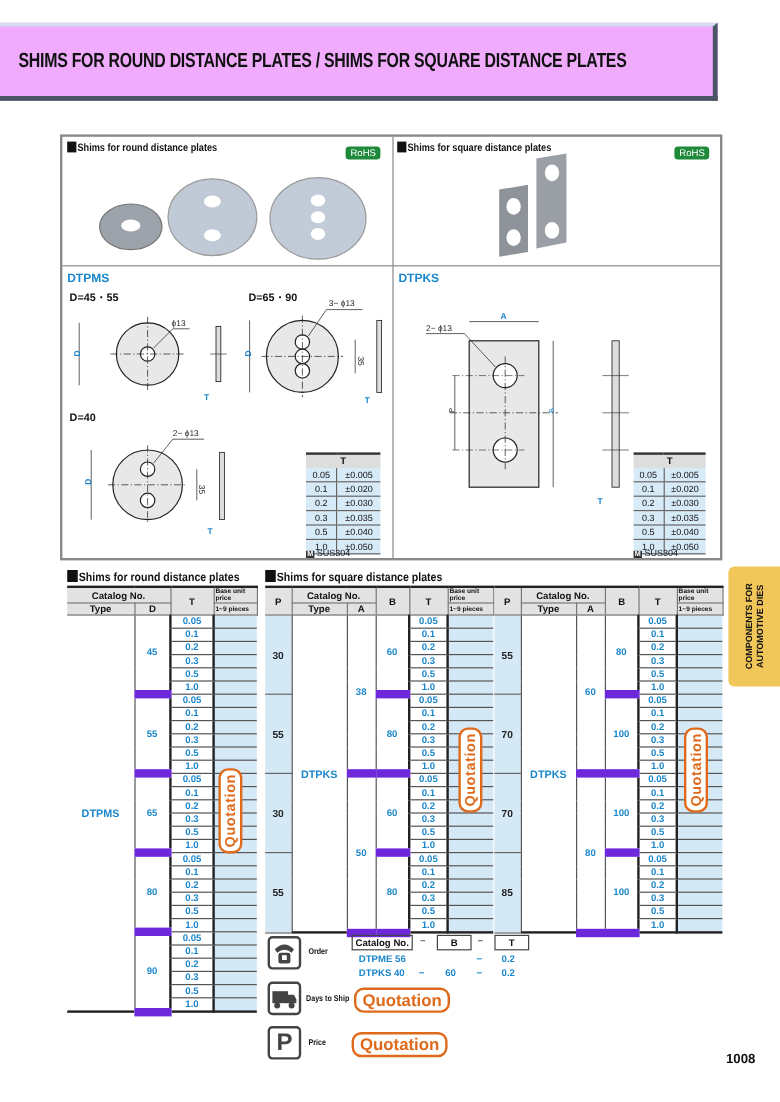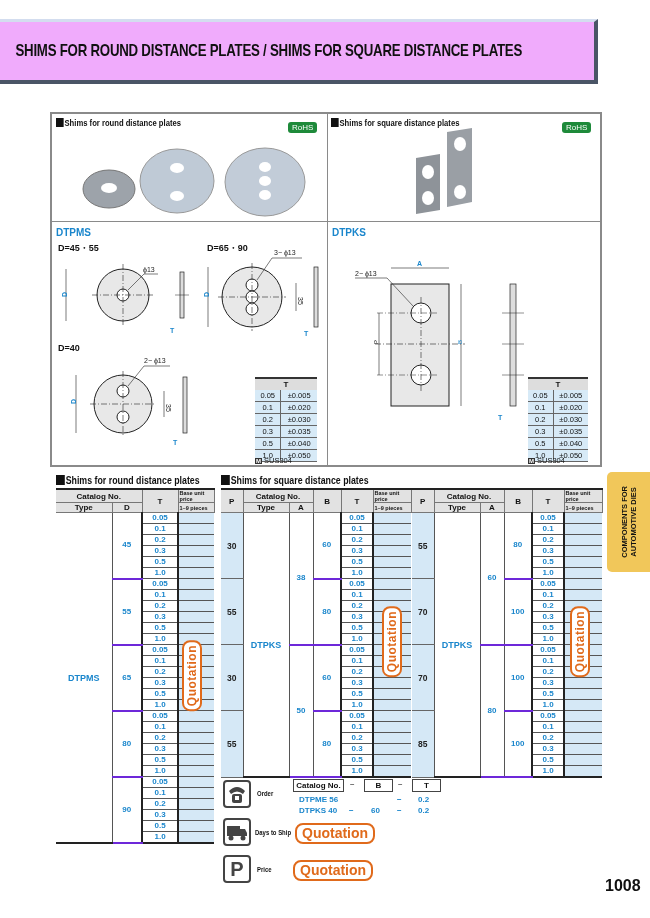--- a/index.html
+++ b/index.html
@@ -23,28 +23,28 @@
 
 .tbl-title{position:absolute;font-size:10px;font-weight:bold;white-space:nowrap;transform-origin:left top;transform:scaleX(0.88)}
 .tbl-title::before{content:"";display:inline-block;width:10px;height:10px;background:#111;margin-right:1px;vertical-align:-1px}
 .tbl{position:absolute;border-collapse:collapse;font-size:8px;table-layout:fixed}
 .tbl th{background:#e2e2e2;font-weight:bold;font-size:8px;border-right:1px solid #777;border-bottom:1px solid #777;padding:0;height:10px;line-height:9px}
 .tbl th.pr{font-size:5.5px;line-height:6px;text-align:left;padding-left:1px}
 .tbl thead tr:first-child th{border-top:2px solid #222}
 .tbl td{padding:0;text-align:center;font-weight:bold;border-right:1px solid #555;height:10.6px;line-height:10px}
 .tbl td.t{color:#1a86cc;border-bottom:1px solid #555;border-left:2px solid #222;border-right:2px solid #222;font-size:8px}
 .tbl td.price{background:#d5e8f6;border-bottom:1px solid #555;border-right:none}
-.tbl td.grp{color:#1a86cc;vertical-align:middle;border-bottom:2px solid #6d28d9}
+.tbl td.grp{color:#1a86cc;vertical-align:middle;border-bottom:7px solid #6d28d9}
 .tbl td.p{background:#d5e8f6;color:#222;vertical-align:middle;border-bottom:1px solid #666;font-size:8.5px}
 .tbl td.type{color:#1a86cc;vertical-align:middle;font-size:9px;border-bottom:2px solid #222}
 .tbl tbody tr:last-child td{border-bottom:2px solid #222}
 .quote-v{position:absolute;border:2px solid #e06a1b;border-radius:8px;color:#e06a1b;font-weight:bold;font-size:12px;writing-mode:vertical-rl;transform:rotate(180deg);padding:3px 1px;background:#fff;letter-spacing:0.5px}
 .side-tab{position:absolute;left:607px;top:472px;width:43px;height:100px;background:#f1c75a;border-radius:5px 0 0 5px;display:flex;align-items:center;justify-content:center}
 .side-tab span{writing-mode:vertical-rl;transform:rotate(180deg);font-size:7.5px;font-weight:bold;line-height:9px;text-align:center}
-.page-num{position:absolute;left:605px;top:877px;font-size:16px;font-weight:bold}
+.page-num{position:absolute;left:605px;top:877px;font-size:11px;font-weight:bold}
 .icon-box{position:absolute;width:24px;height:24px;border:2px solid #444;border-radius:4px;background:#fff;display:flex;align-items:center;justify-content:center}
 .ord-lbl{position:absolute;font-size:7px;font-weight:bold;transform:scaleX(0.85);transform-origin:left top;white-space:nowrap}
 .ordbox{position:absolute;border:1px solid #444;font-size:8px;font-weight:bold;text-align:center;height:13px;line-height:11px}
 .dash{position:absolute;font-size:8px}
 .ex{position:absolute;font-size:8px;color:#1a86cc;font-weight:bold;white-space:pre}
 .quote-h{position:absolute;border:2px solid #e06a1b;border-radius:8px;color:#e06a1b;font-weight:bold;font-size:14px;padding:0 5px;line-height:17px;background:#fff}
 svg{position:absolute;overflow:visible}
 </style>
 </head>
 <body>

